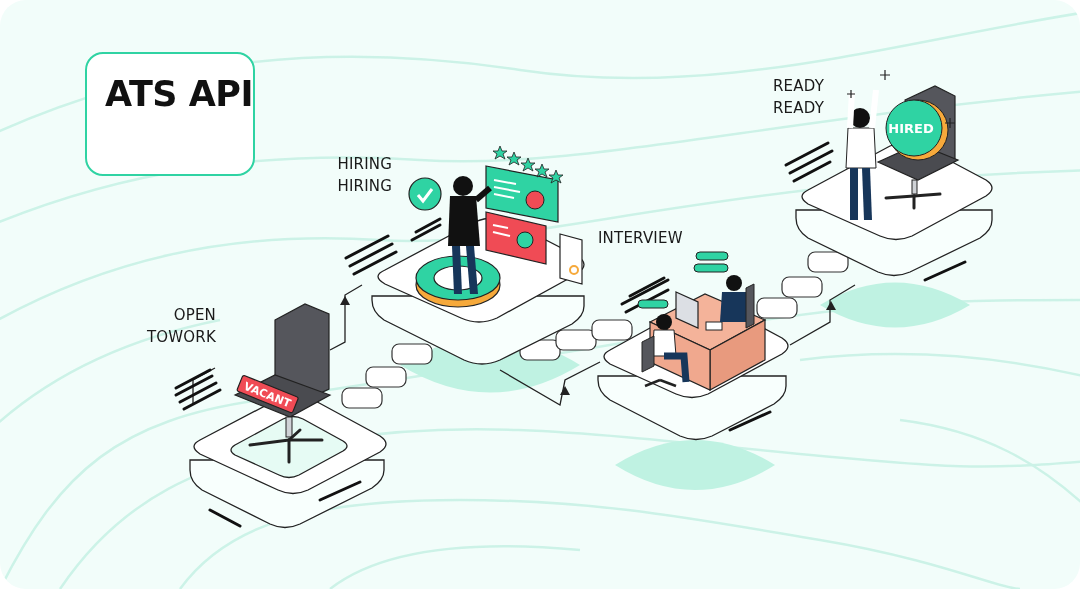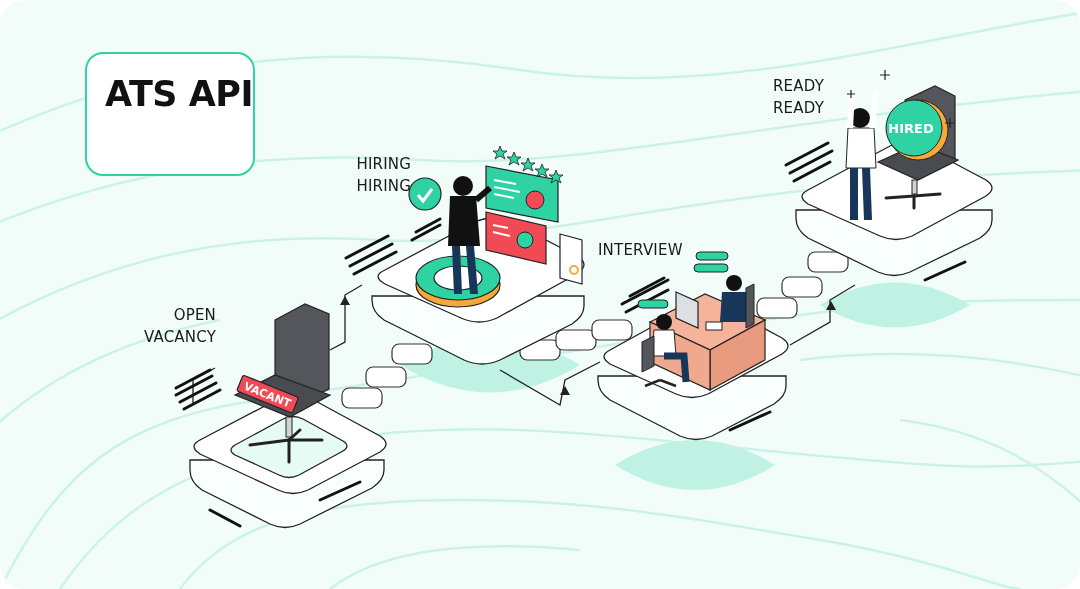--- a/index.html
+++ b/index.html
@@ -5,22 +5,22 @@
   html, body { margin:0; padding:0; background:#ffffff; }
   body { width:1080px; height:589px; overflow:hidden; font-family:"Liberation Sans", sans-serif; }
   .canvas { position:relative; width:1080px; height:589px; background:#f2fdfa; border-radius:26px; overflow:hidden; }
   .bg-svg { position:absolute; left:0; top:0; }
   .title-card { position:absolute; left:85px; top:52px; width:170px; height:124px; box-sizing:border-box;
     border:2px solid #2fd3a3; border-radius:18px; background:#ffffff; padding:18px 0 0 16px;text-align:right; }
   .title-line { display:block; font-family:"DejaVu Sans", sans-serif; font-weight:bold; font-size:35px; line-height:44px; color:#111111; letter-spacing:-0.5px; }
   .label { position:absolute; font-family:"DejaVu Sans", sans-serif; font-size:15px; line-height:22px; color:#1a1a1a; text-align:right; letter-spacing:0.2px; }
   .label span { display:block; }
   .lbl-open { left:130px; top:304px; width:86px; }
-  .lbl-hiring { left:322px; top:153px; width:70px;margin-left:19px; }
-  .lbl-interview { left:598px; top:227px; text-align:left;margin-top:12px; }
+  .lbl-hiring { left:322px; top:153px; width:70px; }
+  .lbl-interview { left:598px; top:227px; text-align:left; }
   .lbl-ready { left:744px; top:75px; width:80px; }
   .tag-text { font-family:"DejaVu Sans", sans-serif; font-weight:bold; }
 </style>
 </head>
 <body>
 
 <div class="canvas">
 
   <svg class="bg-svg" width="1080" height="589" viewBox="0 0 1080 589">
     <g fill="none" stroke="#c6f1e4" stroke-width="2.5" opacity="0.85">
@@ -225,21 +225,21 @@
       <path d="M950 118 l0 10 M945 123 l10 0"></path>
     </g>
   </svg>
 
   <div class="title-card">
     <span class="title-line">ATS API</span>
   </div>
 
   <div class="label lbl-open">
     <span>OPEN</span>
-    <span>VACANCY</span>
+    <span>TOWORK</span>
   </div>
   <div class="label lbl-hiring">
     <span>HIRING</span>
     <span>HIRING</span>
   </div>
   <div class="label lbl-interview">
     <span>INTERVIEW</span>
   </div>
   <div class="label lbl-ready">
     <span>READY</span>

